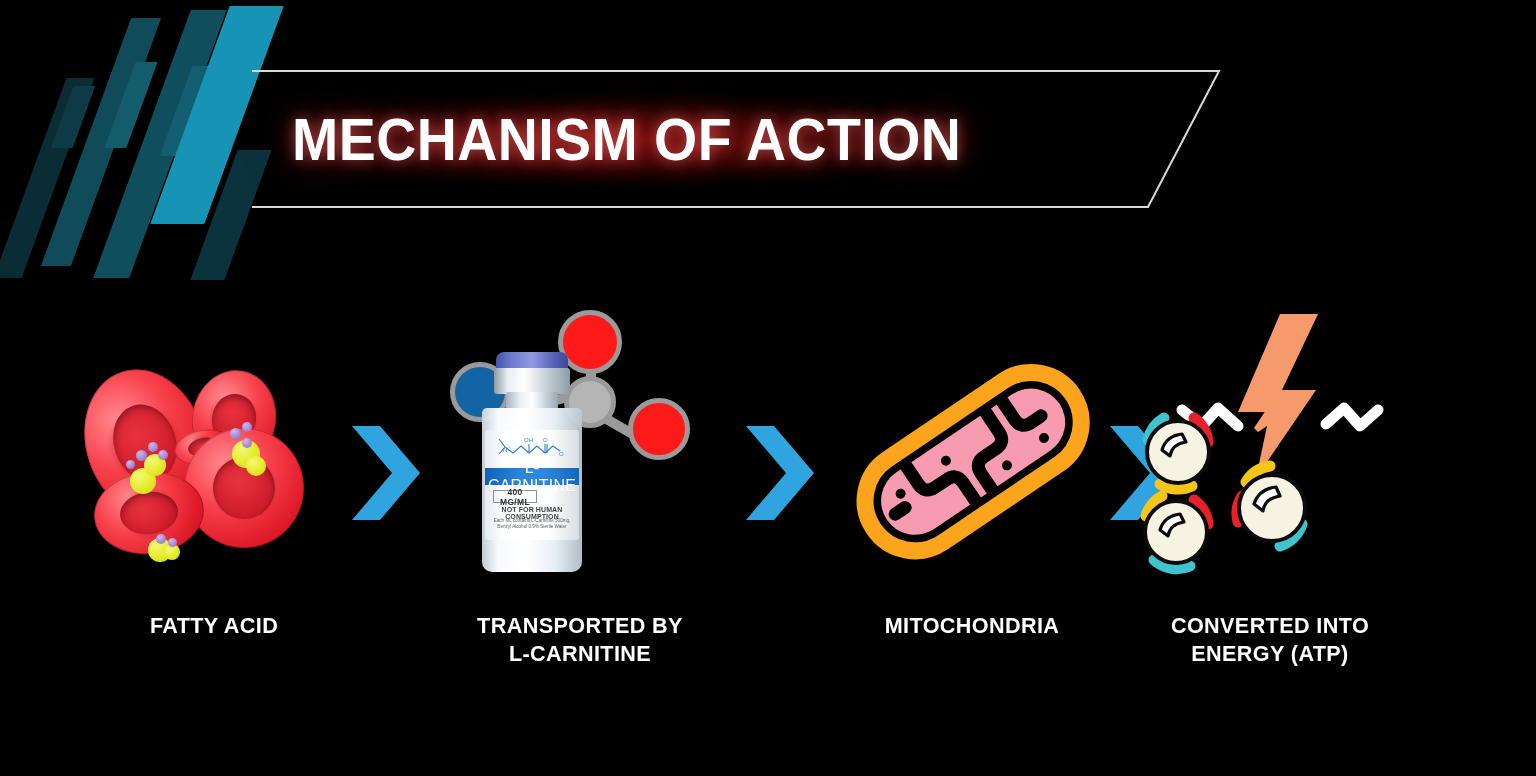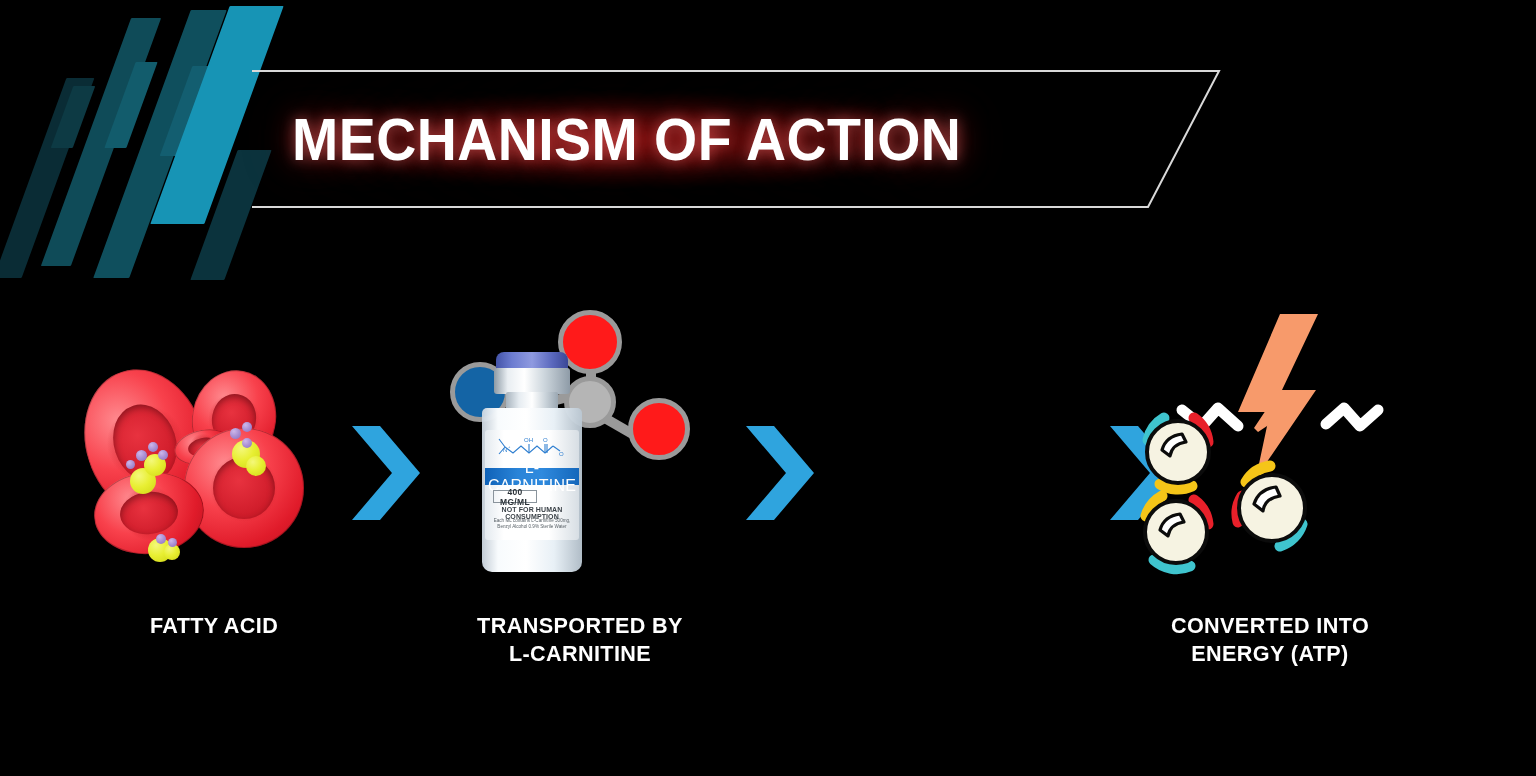--- a/index.html
+++ b/index.html
@@ -338,20 +338,45 @@
     <div class="step-label">
       <div>TRANSPORTED BY</div>
       <div>L-CARNITINE</div>
     </div>
   </div>
 
   <svg class="chev" style="left:742px;" viewBox="0 0 74 102">
     <polygon points="4,4 44,51 4,98 32,98 72,51 32,4" fill="#2FA4DE"></polygon>
   </svg>
 
+  <div class="step" style="left:822px;">
+    <div class="step-art">
+      <svg id="mito-art" viewBox="0 0 300 300">
+        <g transform="rotate(-34 150 160)">
+
+          <rect x="30" y="112" width="240" height="100" rx="50" ry="50" fill="none" stroke="#FBA41C" stroke-width="17"></rect>
+
+          <rect x="46" y="128" width="208" height="68" rx="34" ry="34" fill="#F79CB0"></rect>
+
+          <g fill="none" stroke="#000000" stroke-width="13" stroke-linecap="round" stroke-linejoin="round">
+            <path d="M92 128 L92 150 Q92 162 104 162 L118 162 Q130 162 130 174 L130 196"></path>
+            <path d="M150 196 L150 176 Q150 164 162 164 L176 164 Q188 164 188 152 L188 128"></path>
+            <path d="M208 128 L208 150 Q208 162 220 162 L232 162"></path>
+            <path d="M68 162 L56 162"></path>
+          </g>
+
+          <circle cx="72" cy="148" r="5" fill="#000000"></circle>
+          <circle cx="128" cy="146" r="5" fill="#000000"></circle>
+          <circle cx="176" cy="184" r="5" fill="#000000"></circle>
+          <circle cx="222" cy="182" r="5" fill="#000000"></circle>
+        </g>
+      </svg>
+    </div>
+    <div class="step-label">MITOCHONDRIA</div>
+  </div>
 
   <svg class="chev" style="left:1106px;" viewBox="0 0 74 102">
     <polygon points="4,4 44,51 4,98 32,98 72,51 32,4" fill="#2FA4DE"></polygon>
   </svg>
 
   <div class="step" style="left:1120px;">
     <div class="step-art">
       <svg viewBox="0 0 300 300" style="position:absolute; inset:0;">
 
         <polygon points="168,16 128,104 156,104 140,128 144,132 186,104 160,104 192,20" fill="#F79A6B" transform="translate(-6,0) scale(1.0)"></polygon>

